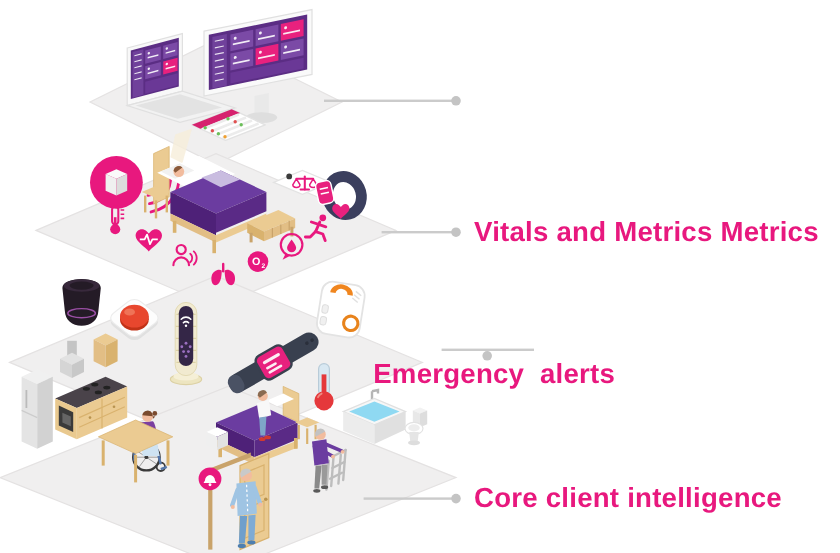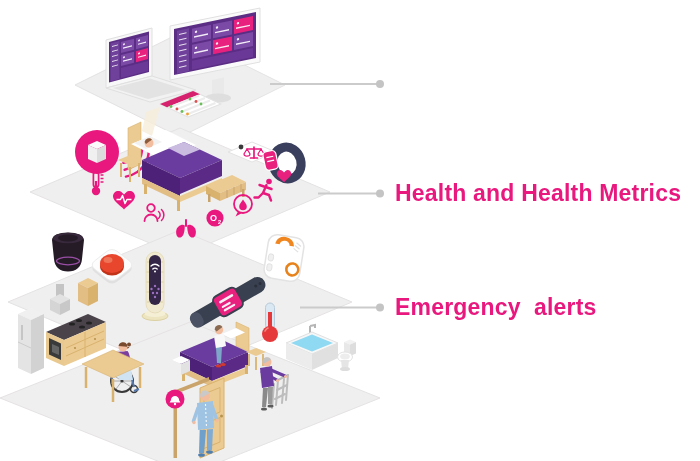--- a/index.html
+++ b/index.html
@@ -475,23 +475,28 @@
 </svg>
 
 <div class="label-row" style="left:270px; top:84px;">
   <span class="c-line" style="width:107px"></span>
       <span class="c-dot"></span>
 </div>
 
 <div class="label-row" style="left:318px; top:193px;">
   <span class="c-line" style="width:59px"></span>
       <span class="c-dot"></span>
-  <span class="label-text">Health and Health Metrics</span>
+  <span class="label-text">Vitals and Metrics Metrics</span>
 </div>
 
-<div class="label-row" style="left:300px; top:307px;">
+<div class="label-row" style="left:300px; top:307px;flex-direction:column;">
   <span class="c-line" style="width:77px"></span>
       <span class="c-dot"></span>
   <span class="label-text">Emergency  alerts</span>
 </div>
 
-
+<div class="label-row" style="left:303px; top:415px;">
+  <span class="c-line" style="width:74px"></span>
+      <span class="c-dot"></span>
+  <span class="label-text">Core client intelligence</span>
 </div>
 
+</div>
+
 </body></html>

